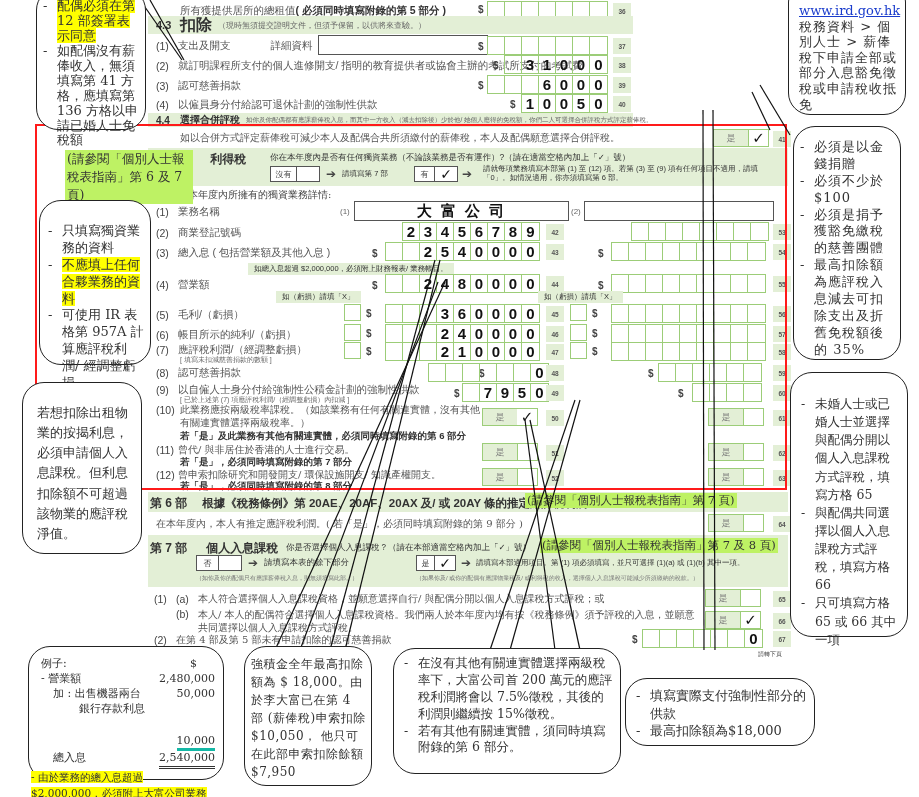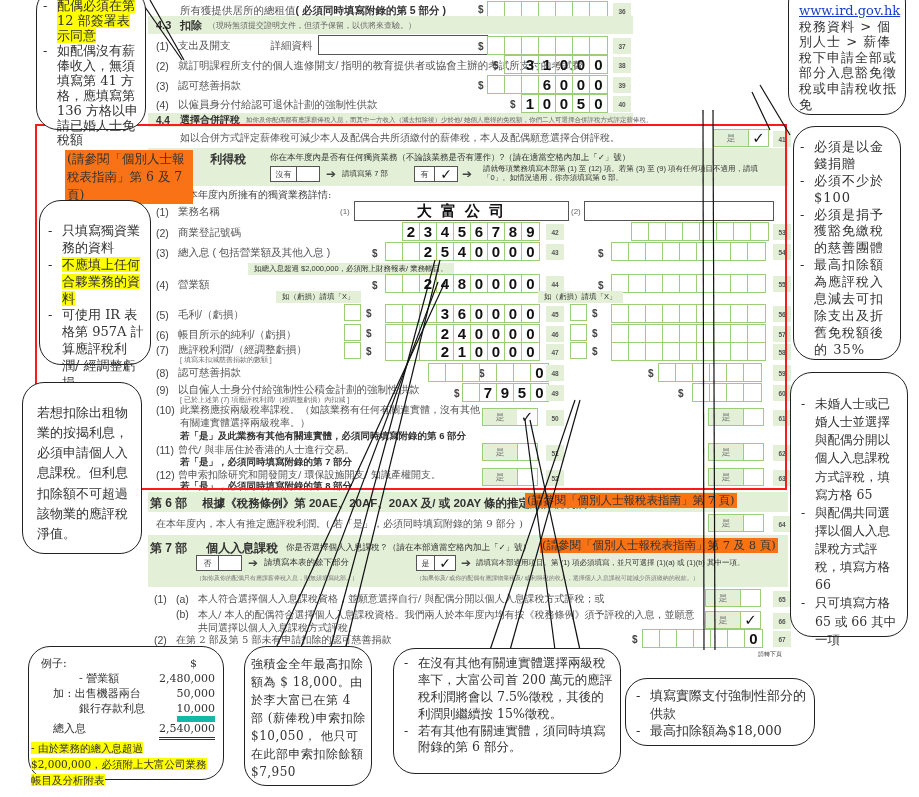--- a/index.html
+++ b/index.html
@@ -15,21 +15,21 @@
   .digits span { width: 17px; height: 100%; border-right: 1.5px solid #9ccd78; display: flex; align-items: center; justify-content: center; font-weight: bold; font-size: 15px; color: #111; font-family: "Liberation Sans", sans-serif; }
   .digits span:last-child { border-right: none; }
   .box-no { position: absolute; width: 18px; height: 16px; background: #e3efd6; font-size: 6.5px; font-weight: bold; color: #555; display: flex; align-items: center; justify-content: center; }
   .dollar { position: absolute; font-size: 10px; font-weight: bold; color: #444; }
   .yesbox { position: absolute; display: flex; height: 18px; border: 1.5px solid #9ccd78; }
   .yesbox .y { width: 34px; background: #e3efd6; display: flex; align-items: center; justify-content: center; font-size: 9px; color: #777; font-family: "DejaVu Serif", serif; }
   .yesbox .c { width: 20px; display: flex; align-items: center; justify-content: center; font-size: 15px; font-weight: bold; color: #111; border-left: 1.5px solid #9ccd78; }
   .xbox { position: absolute; width: 17px; height: 17px; border: 1.5px solid #9ccd78; }
   .bubble { position: absolute; border: 1.5px solid #222; border-radius: 22px; background: #fff; font-family: "DejaVu Serif", serif; color: #333; padding: 4px 8px; line-height: 1.35; }
   .hl-yellow { background: #ffff00; }
-  .hl-green { background: #f97316; }
+  .hl-green { background: #bef264; }
   .redbox { position: absolute; left: 35px; top: 124px; width: 752px; height: 366px; border: 2.5px solid #ff1a1a; pointer-events: none; }
   .bullets { list-style: none; }
   .bullets li { position: relative; padding-left: 14px; }
   .bullets li::before { content: "-"; position: absolute; left: 0; }
   svg.leaders { position: absolute; left: 0; top: 0; width: 919px; height: 797px; pointer-events: none; }
   .sect-title { font-weight: bold; font-size: 12px; color: #333; }
   .tiny { font-size: 8px; color: #666; }
   .bold { font-weight: bold; }
 </style>
 </head>
@@ -49,21 +49,21 @@
       <span></span>
       <span></span>
       <span></span>
       <span></span>
     </div>
   <div class="box-no" style="left:465px;top:3px;">36</div>
 
   <div class="green-band" style="left:0;top:16px;width:485px;height:18px;"></div>
   <div class="row" style="top:16px;height:18px;">
     <span class="sect-title" style="margin-left:8px;width:24px;font-size:11px;">4.3</span>
-    <span class="sect-title" style="font-size:11px;">扣除</span>
+    <span class="sect-title" style="font-size:16px;">扣除</span>
     <span class="tiny" style="margin-left:6px;">（現時無須提交證明文件，但須予保留，以供將來查驗。）</span>
   </div>
 
   <div class="row" style="top:36px;height:20px;">
     <span class="num" style="margin-left:8px;">(1)</span>
     <span class="lbl">支出及開支</span>
     <span class="lbl" style="margin-left:40px;">詳細資料</span>
   </div>
   <div class="abs" style="left:170px;top:35px;width:170px;height:20px;border:1px solid #555;"></div>
   <span class="dollar" style="left:330px;top:41px;">$</span>
@@ -520,21 +520,21 @@
     <div style="padding-left:22px;">本人/ 本人的配偶符合選擇個人入息課稅資格。我們兩人於本年度內均有按《稅務條例》須予評稅的入息，並願意共同選擇以個人入息課稅方式評稅。</div>
   </div>
   <div class="yesbox" style="left:557px;top:611px;">
     <div class="y">是</div>
     <div class="c">✓</div>
   </div>
   <div class="box-no" style="left:625px;top:613px;">66</div>
 
   <div class="row" style="top:633px;height:14px;">
     <span class="num" style="margin-left:6px;">(2)</span>
-    <span class="lbl" style="font-family:'DejaVu Serif',serif;font-size:10px;">在第 2 部及第 5 部未有申請扣除的認可慈善捐款</span>
+    <span class="lbl" style="font-family:'DejaVu Serif',serif;font-size:10px;">在第 4 部及第 5 部未有申請扣除的認可慈善捐款</span>
   </div>
   <span class="dollar" style="left:484px;top:634px;">$</span>
   <div class="digits" style="left:494px;top:629px;">
       <span></span>
       <span></span>
       <span></span>
       <span></span>
       <span></span>
       <span></span>
       <span>0</span>
@@ -611,31 +611,31 @@
     <li>與配偶共同選擇以個人入息課稅方式評稅，填寫方格 66</li>
     <li>只可填寫方格 65 或 66 其中一項</li>
   </ul>
 </div>
 
 <div class="bubble" style="left:28px;top:646px;width:196px;height:134px;font-size:11px;padding:10px 8px 4px 12px;line-height:1.35;">
   <div style="display:flex;justify-content:space-between;">
     <span>例子:</span>
     <span style="margin-right:18px;">$</span>
   </div>
-  <div style="display:flex;justify-content:space-between;margin-left:38px;">
+  <div style="display:flex;justify-content:space-between;">
     <span>- 營業額</span>
     <span>2,480,000</span>
   </div>
   <div style="display:flex;justify-content:space-between;padding-left:12px;">
     <span>加 : 出售機器兩台</span>
     <span>50,000</span>
   </div>
   <div style="display:flex;justify-content:space-between;padding-left:38px;">
     <span>銀行存款利息</span>
-    <span style="border-bottom:6px solid #14b8a6;">10,000</span>
+    <span style="border-bottom:3px solid #14b8a6;margin-top:32px;">10,000</span>
   </div>
   <div style="display:flex;justify-content:space-between;padding-left:12px;">
     <span>總入息</span>
     <span style="border-bottom:3px double #333;">2,540,000</span>
   </div>
   <div style="margin-left:-10px;margin-top:1px;">
     <span class="hl-yellow" style="font-size:10.5px;">- </span><span class="hl-yellow" style="font-size:10.5px;">由於業務的總入息超過 $2,000,000，必須附上大富公司業務帳目及分析附表</span>
   </div>
 </div>
 

